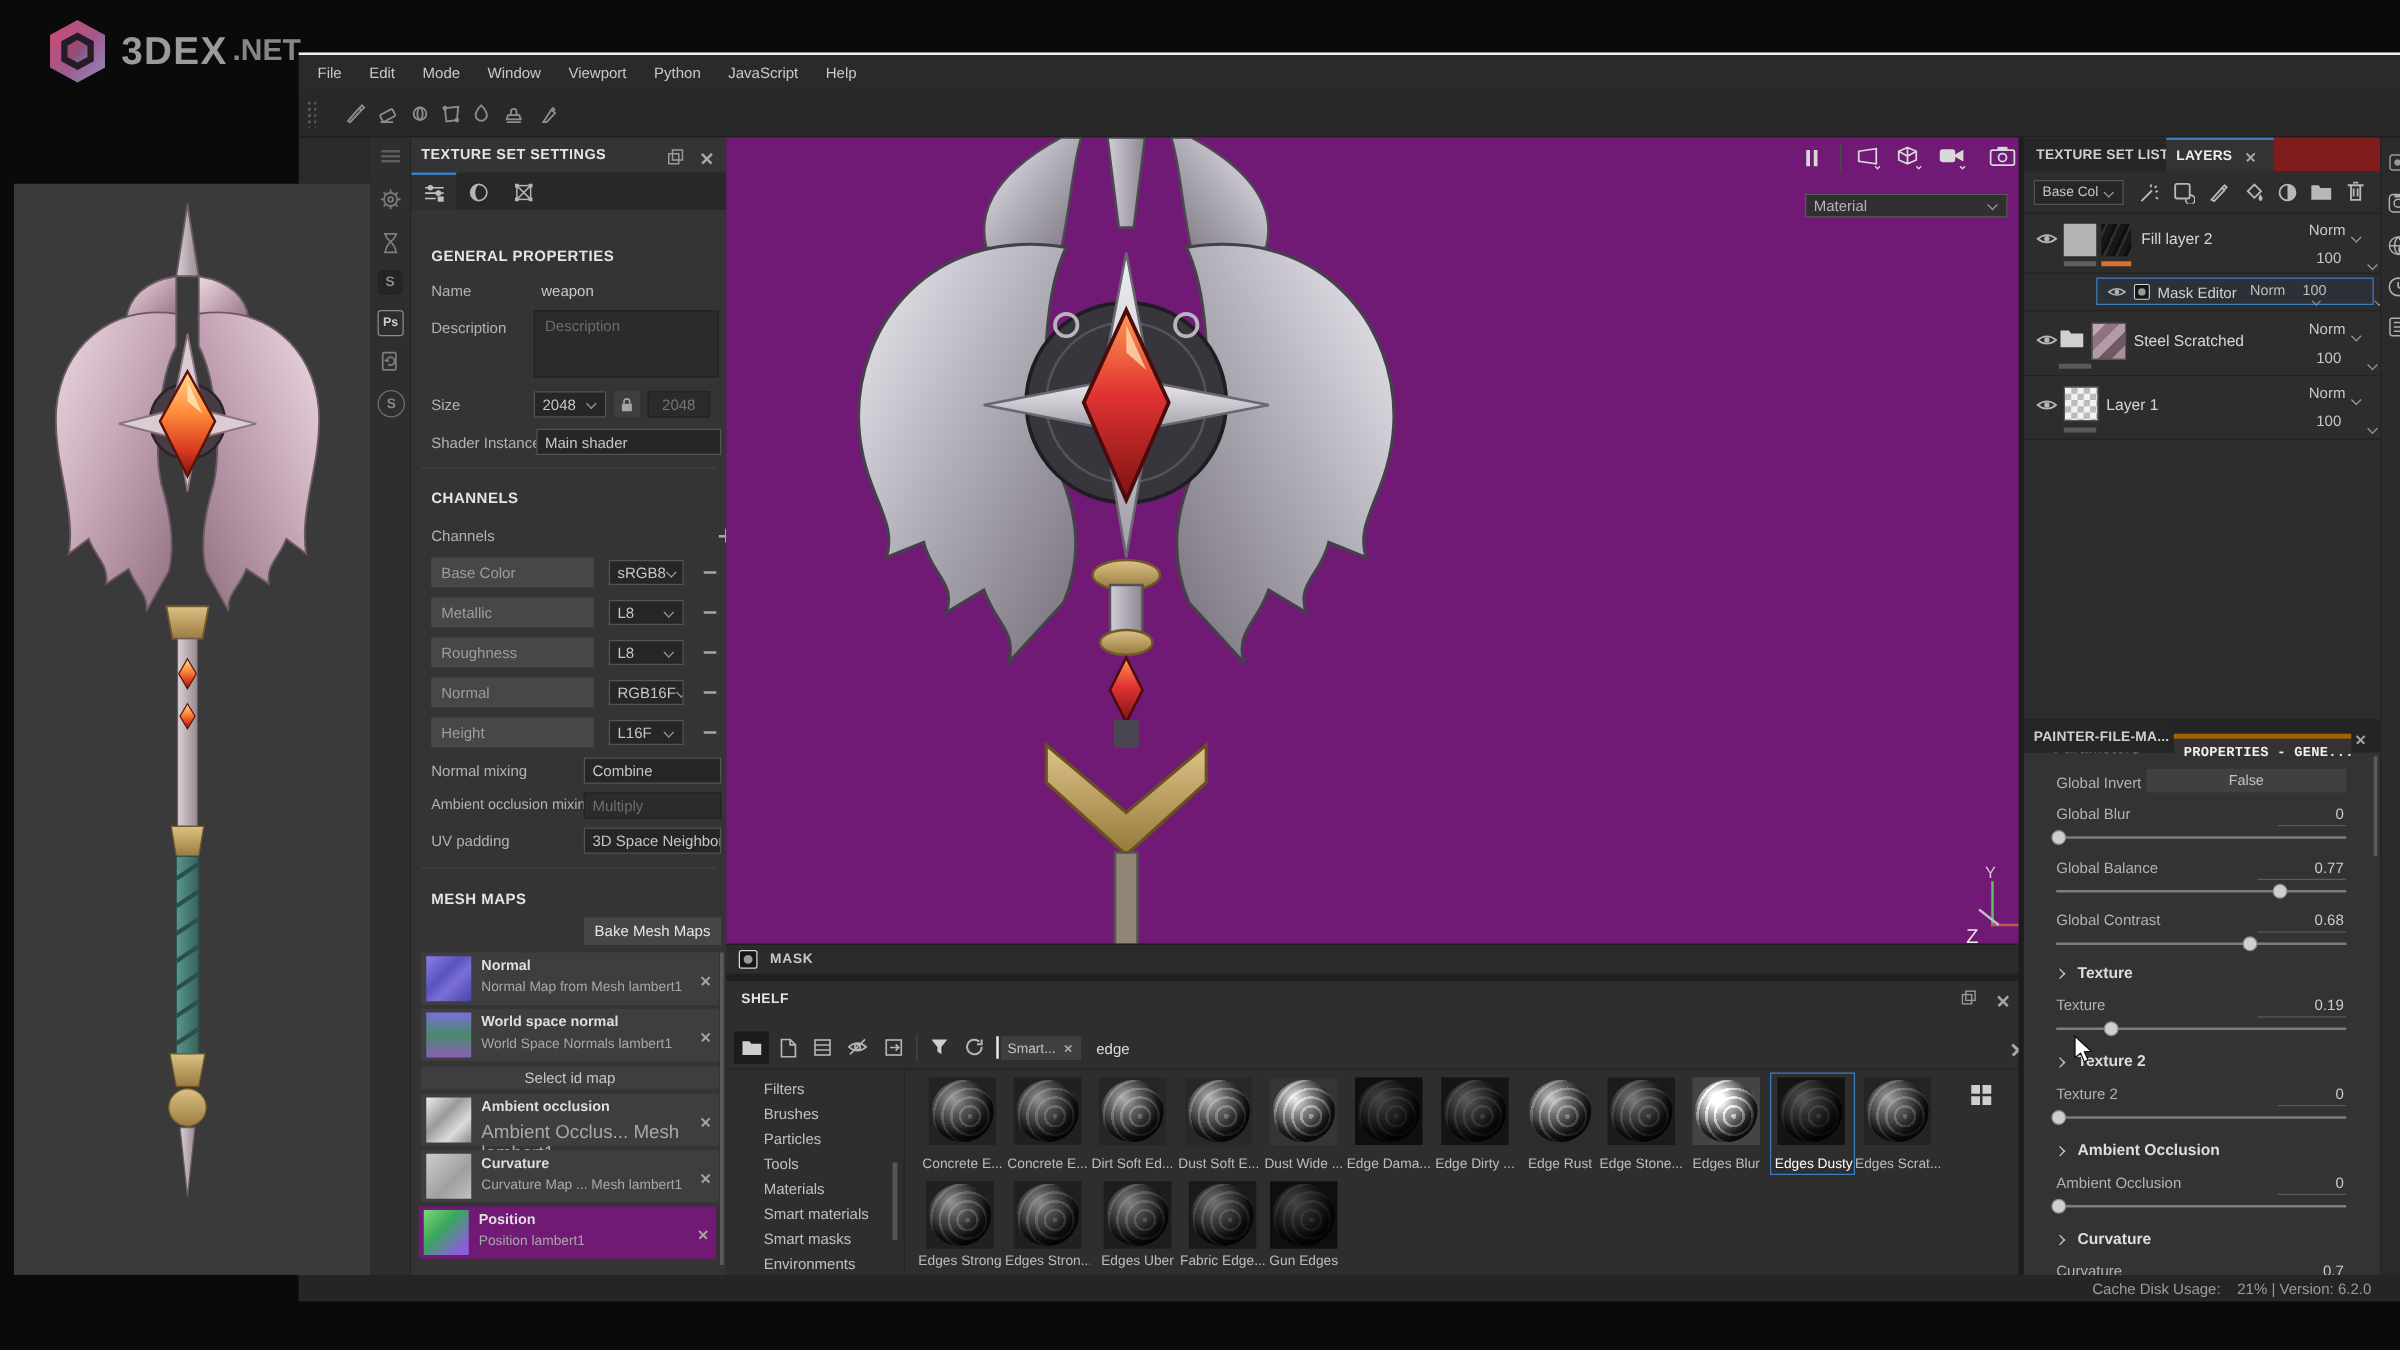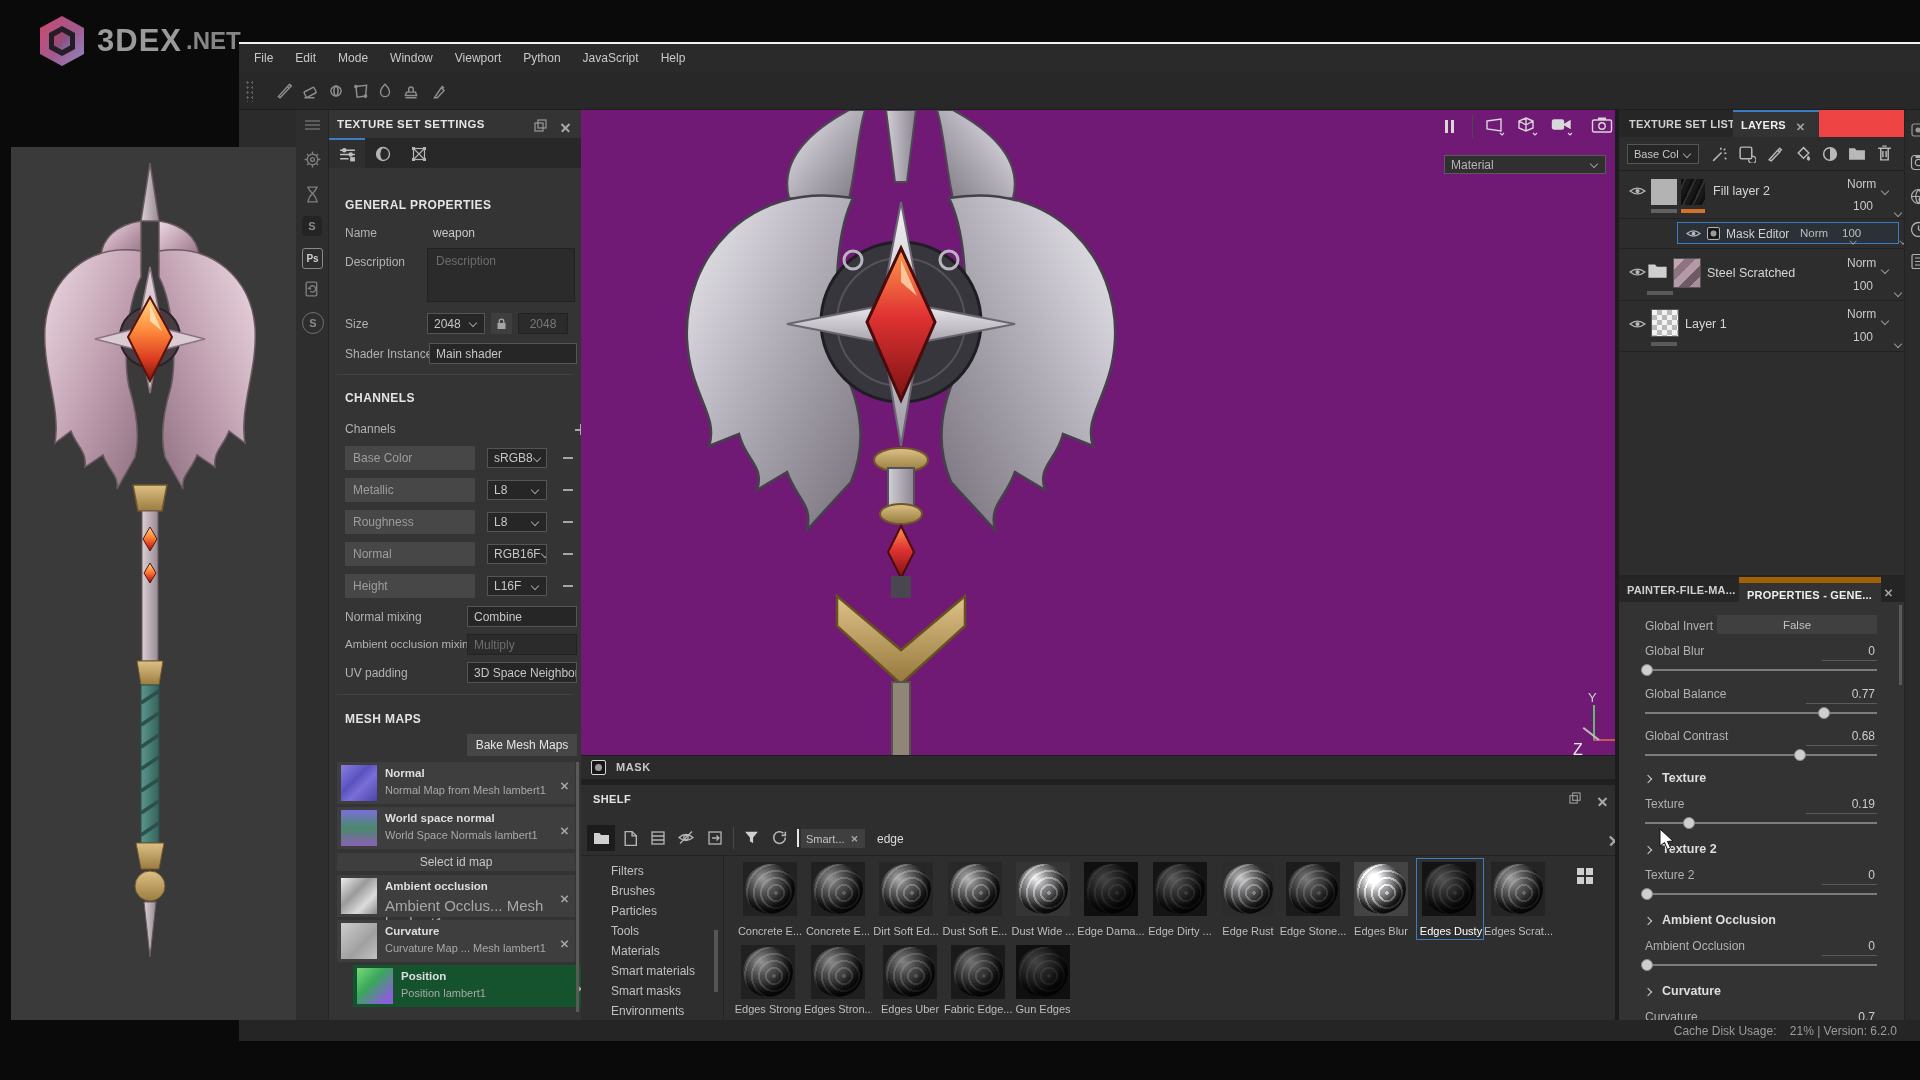--- a/index.html
+++ b/index.html
@@ -353,21 +353,21 @@
       <span class="r" style="left:48px;top:5px;font-size:11.5px;font-weight:bold;color:#dedede;">Ambient occlusion</span>
       <span class="r" style="left:48px;top:22px;font-size:15px;color:#a8a8a8;">Ambient Occlus... Mesh lambert1</span>
       <span class="xic sm r" style="left:222px;top:15px;"></span>
     </div>
     <div class="r" style="left:8px;top:810px;width:238px;height:42px;background:#3e3e3e;">
       <span class="r" style="left:4px;top:3px;width:36px;height:36px;background:linear-gradient(135deg,#cdcdcd,#a0a0a0 60%,#c2c2c2);"></span>
       <span class="r" style="left:48px;top:5px;font-size:11.5px;font-weight:bold;color:#dedede;">Curvature</span>
       <span class="r" style="left:48px;top:22px;font-size:11px;color:#a8a8a8;">Curvature Map ... Mesh lambert1</span>
       <span class="xic sm r" style="left:222px;top:15px;"></span>
     </div>
-    <div class="r" style="left:24px;top:855px;width:238px;height:42px;background:#14532d;">
+    <div class="r" style="left:6px;top:855px;width:238px;height:42px;background:#701a75;">
       <span class="r" style="left:4px;top:3px;width:36px;height:36px;background:linear-gradient(135deg,#7ad87a,#3aa85a 40%,#8a5fd8 85%);"></span>
       <span class="r" style="left:48px;top:5px;font-size:11.5px;font-weight:bold;color:#dedede;">Position</span>
       <span class="r" style="left:48px;top:22px;font-size:11px;color:#a8a8a8;">Position lambert1</span>
       <span class="xic sm r" style="left:222px;top:15px;"></span>
     </div>
     <span class="r" style="left:247px;top:652px;width:3px;height:250px;background:#5a5a5a;"></span>
   </div>
 
   <div class="r" style="left:570px;top:110px;width:1034px;height:645px;background:#701a75;overflow:hidden;">
 
@@ -575,21 +575,21 @@
     <span class="tlbl" style="left:223px;top:218px;">Edges Stron...</span>
     <span class="tlbl" style="left:295px;top:218px;">Edges Uber</span>
     <span class="tlbl" style="left:363px;top:218px;">Fabric Edge...</span>
     <span class="tlbl" style="left:428px;top:218px;">Gun Edges</span>
   </div>
 
   <div class="r" style="left:1604px;top:110px;width:4px;height:910px;background:#1c1c1c;"></div>
 
   <div class="r" style="left:1608px;top:110px;width:285px;height:910px;background:#2d2d2d;overflow:hidden;">
 
-    <div class="r" style="left:0;top:0;width:285px;height:27px;background:#ef4444;">
+    <div class="r" style="left:0;top:0;width:285px;height:27px;background:#7f1d1d;">
       <span class="tab r" style="left:0;top:0;width:114px;height:27px;padding-left:10px;background:#262626;">TEXTURE SET LIST</span>
       <span class="r" style="left:114px;top:0;width:86px;height:27px;background:#333;border-top:2px solid #3e7cc1;box-sizing:border-box;">
         <span class="tab" style="padding-left:8px;height:25px;color:#eee;">LAYERS</span>
         </span>
       <span class="xic sm r" style="left:176px;top:8px;"></span>
     </div>
 
     <div class="dd r" style="left:8px;top:34px;width:72px;height:20px;">
       <span style="font-size:11px;">Base Col</span>
         <span class="chev"></span>
@@ -698,21 +698,21 @@
       <span class="r val" style="left:234px;top:28px;">100</span>
       <span class="chev r" style="left:262px;top:32px;"></span>
       <span class="r" style="left:32px;top:40px;width:26px;height:4px;background:#5a5a5a;"></span>
     </div>
     <div class="r" style="left:0;top:241px;width:285px;height:1px;background:#222;"></div>
 
     <div class="r" style="left:0;top:465px;width:285px;height:445px;background:#333;overflow:hidden;">
       <span class="r hdg" style="left:24px;top:16px;">Parameters</span>
       <div class="r" style="left:0;top:0;width:285px;height:27px;background:#242424;">
         <span class="tab r" style="left:0;top:3px;width:120px;height:24px;padding-left:8px;background:#262626;">PAINTER-FILE-MA...</span>
-        <span class="r" style="left:120px;top:2px;width:142px;height:26px;background:#333;border-top:6px solid #a16207;box-sizing:border-box;">
+        <span class="r" style="left:120px;top:12px;width:142px;height:26px;background:#333;border-top:4px solid #a16207;box-sizing:border-box;font-family:Liberation Mono, monospace;">
           <span class="tab" style="padding-left:8px;height:24px;color:#eee;">PROPERTIES - GENE...</span>
           </span>
         <span class="xic sm r" style="left:264px;top:9px;"></span>
       </div>
 
       <span class="lbl r" style="left:26px;top:44px;">Global Invert</span>
       <div class="r" style="left:98px;top:40px;width:160px;height:19px;background:#404040;display:flex;align-items:center;justify-content:center;">
         <span style="font-size:11.5px;color:#c3c3c3;">False</span>
         </div>
 

